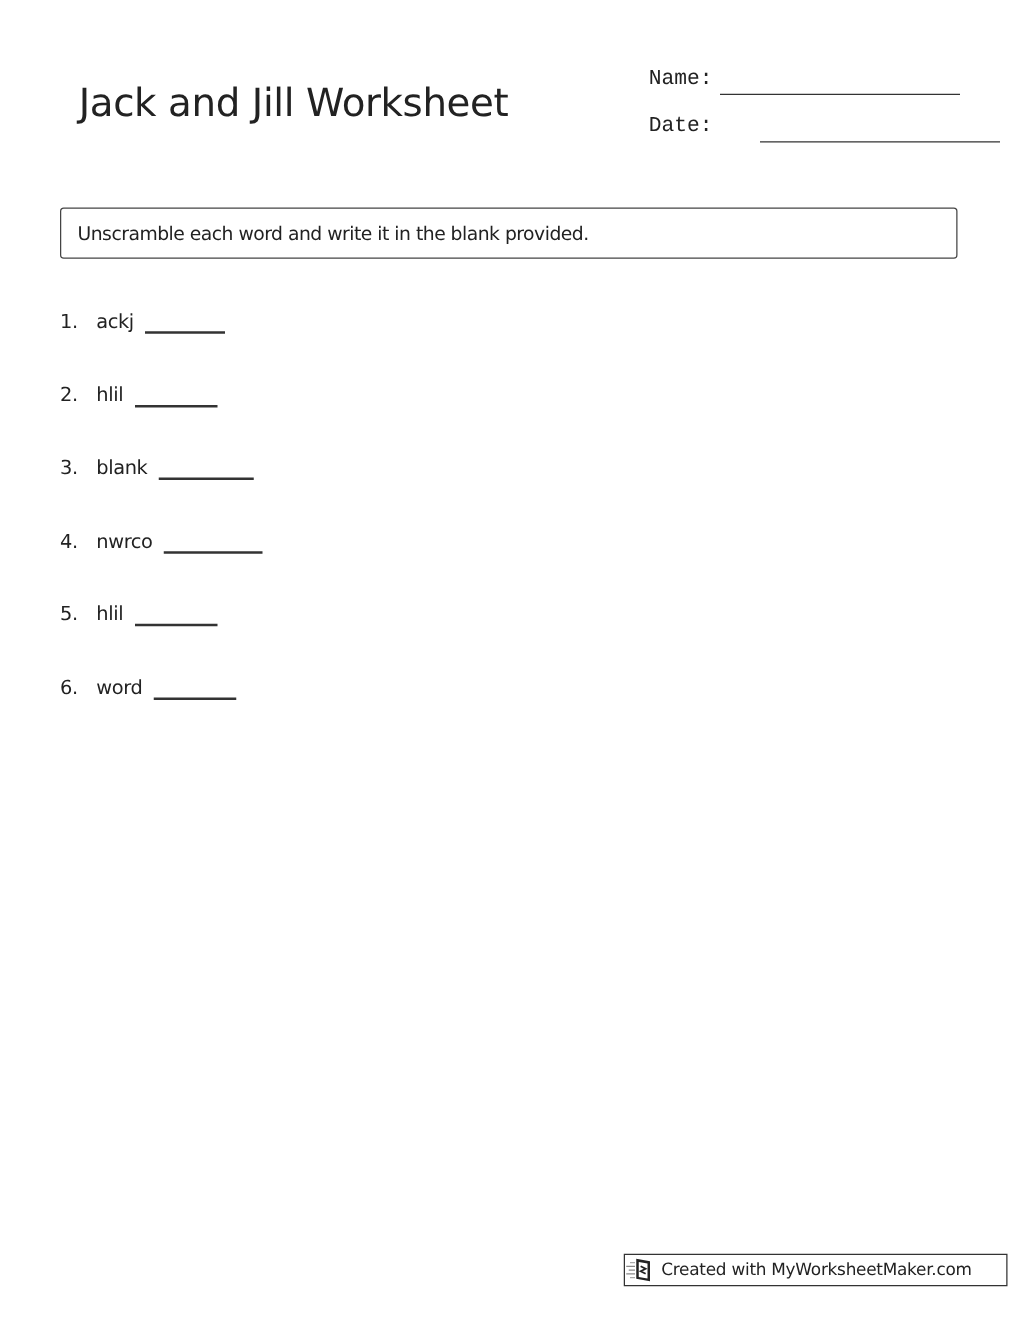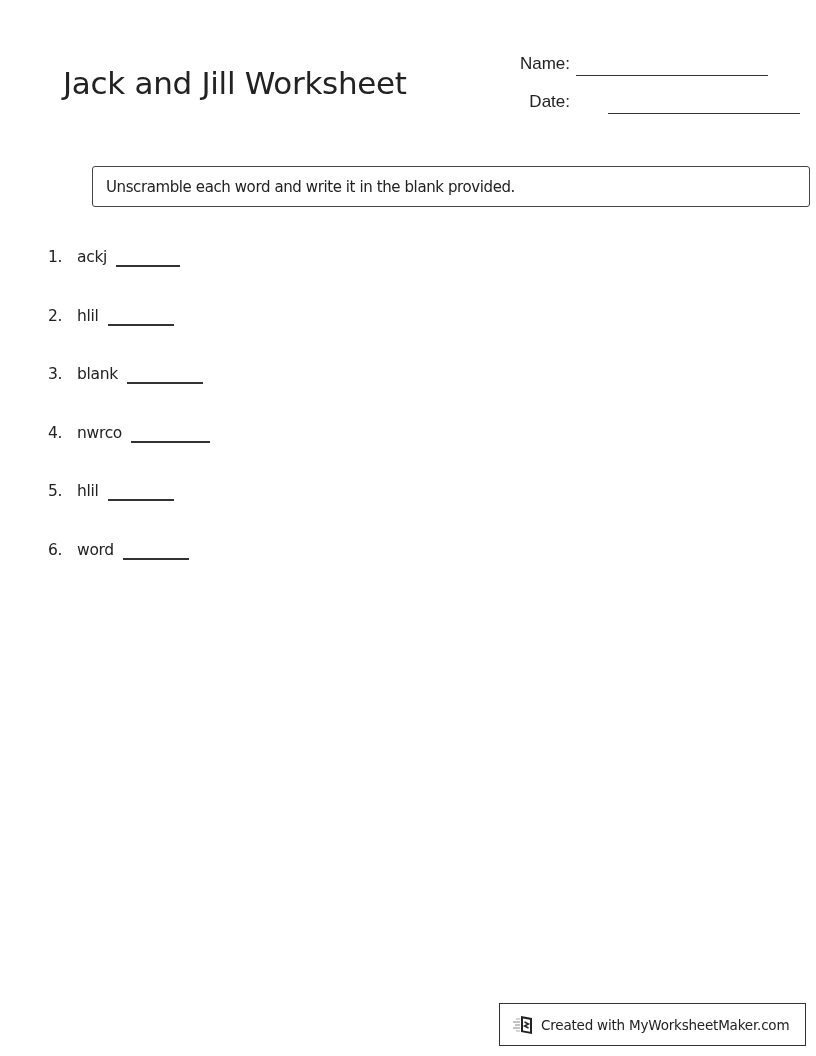--- a/index.html
+++ b/index.html
@@ -26,21 +26,21 @@
       letter-spacing: -0.3px;
       margin: 16px;
       line-height: 40px;
     }
     .field {
       position: absolute;
       display: flex;
       align-items: flex-end;
     }
     .field-label {
-      font-family: Liberation Sans, sans-serif;
+      font-family: Liberation Mono, monospace;
       font-size: 17px;
       color: #222222;
       text-align: right;
       width: 60px;
       line-height: 20px;
     }
     .field-line {
       width: 192px;
       height: 0;
       border-bottom: 1.5px solid #333333;
@@ -59,21 +59,20 @@
       border: 1px solid #444444;
       border-radius: 3px;
       box-sizing: border-box;
       padding-left: 13px;
       display: flex;
       align-items: center;
       font-family: "DejaVu Sans", sans-serif;
       font-size: 15px;
       letter-spacing: -0.4px;
       color: #222222;
-      margin-left: 44px;
     }
 
     .questions {
       position: absolute;
       left: 48px;
       top: 244px;
       margin: 0;
       padding: 0;
       list-style: none;
     }
@@ -99,26 +98,25 @@
       border-bottom: 2px solid #333333;
       margin-left: 9px;
       margin-bottom: -1px;
     }
 
     .footer-badge {
       position: absolute;
       left: 499px;
       top: 1003px;
       width: 307px;
-      height: 43px;
+      height: 26px;
       border: 1px solid #333333;
       box-sizing: border-box;
       display: flex;
       align-items: center;
-      padding-left: 12px;
       font-family: "DejaVu Sans", sans-serif;
       font-size: 13.5px;
       color: #222222;
       letter-spacing: -0.2px;
     }
     .logo-icon {
       width: 24px;
       height: 22px;
       margin-right: 5px;
       flex-shrink: 0;

